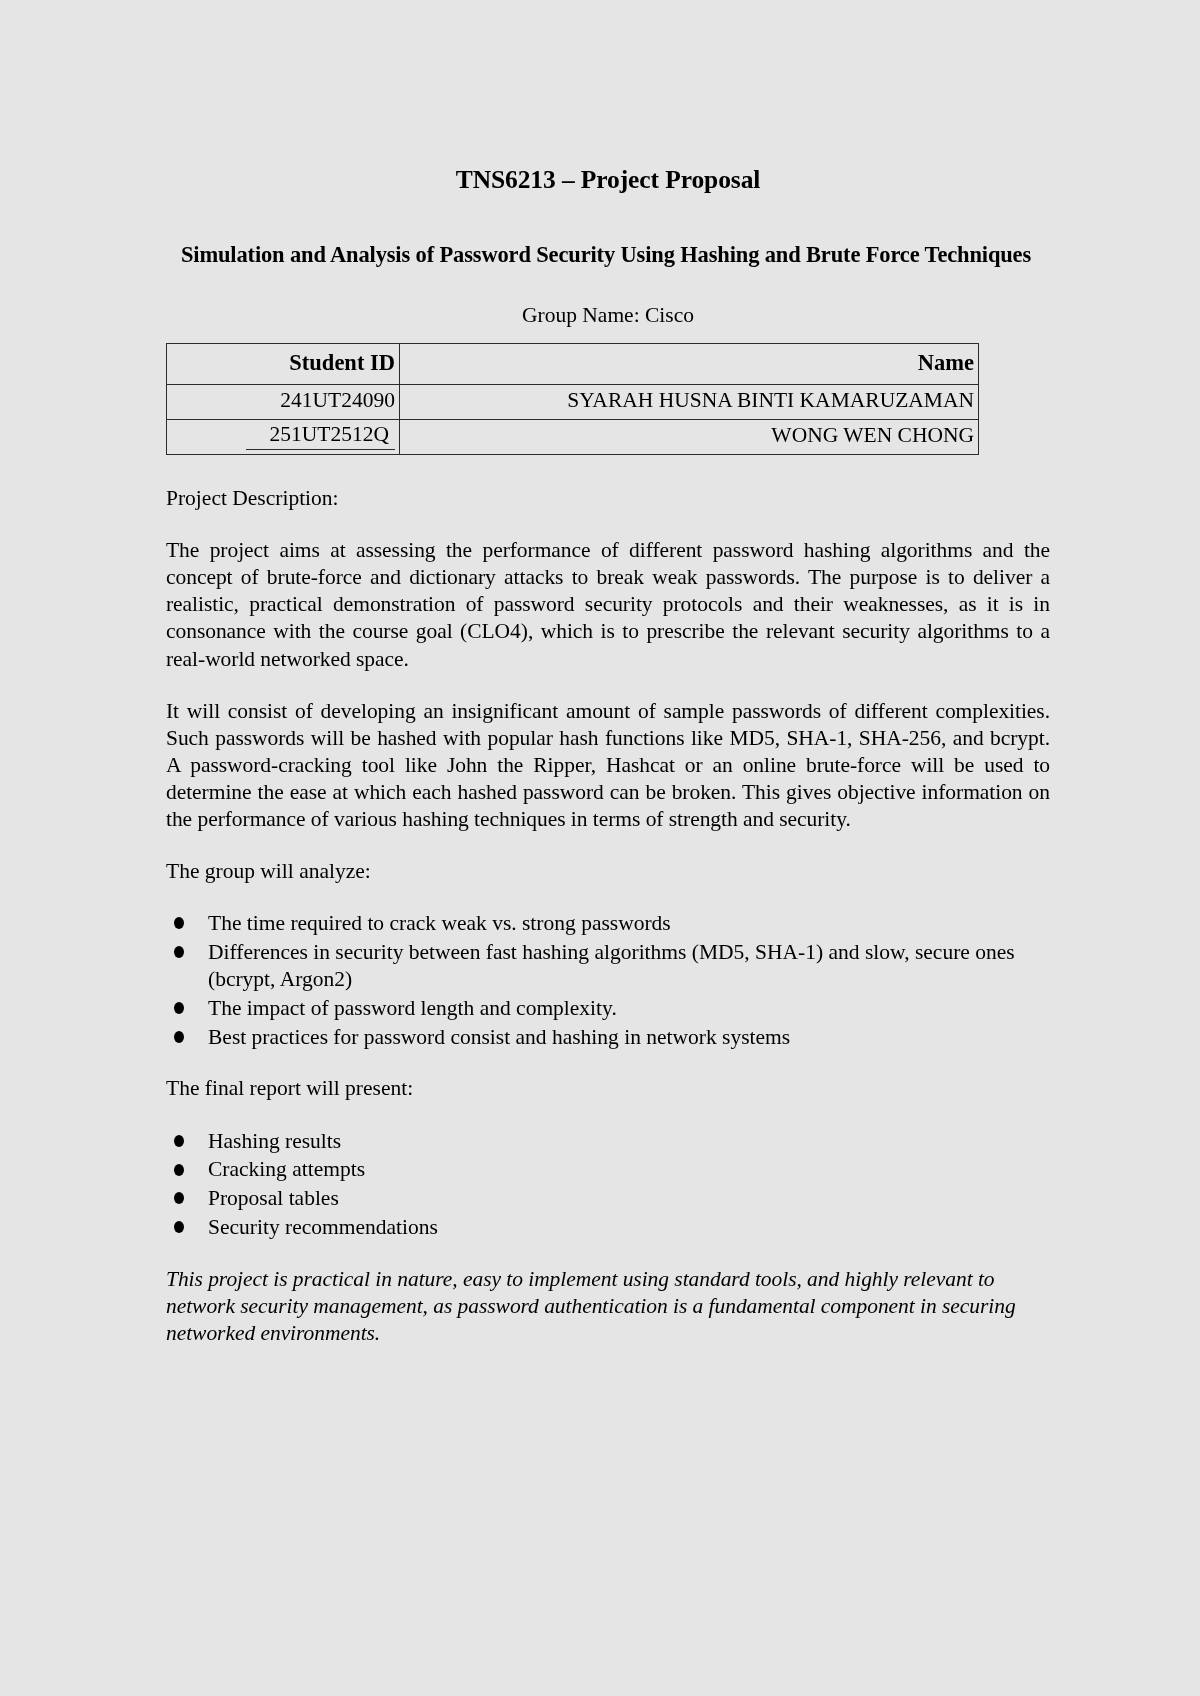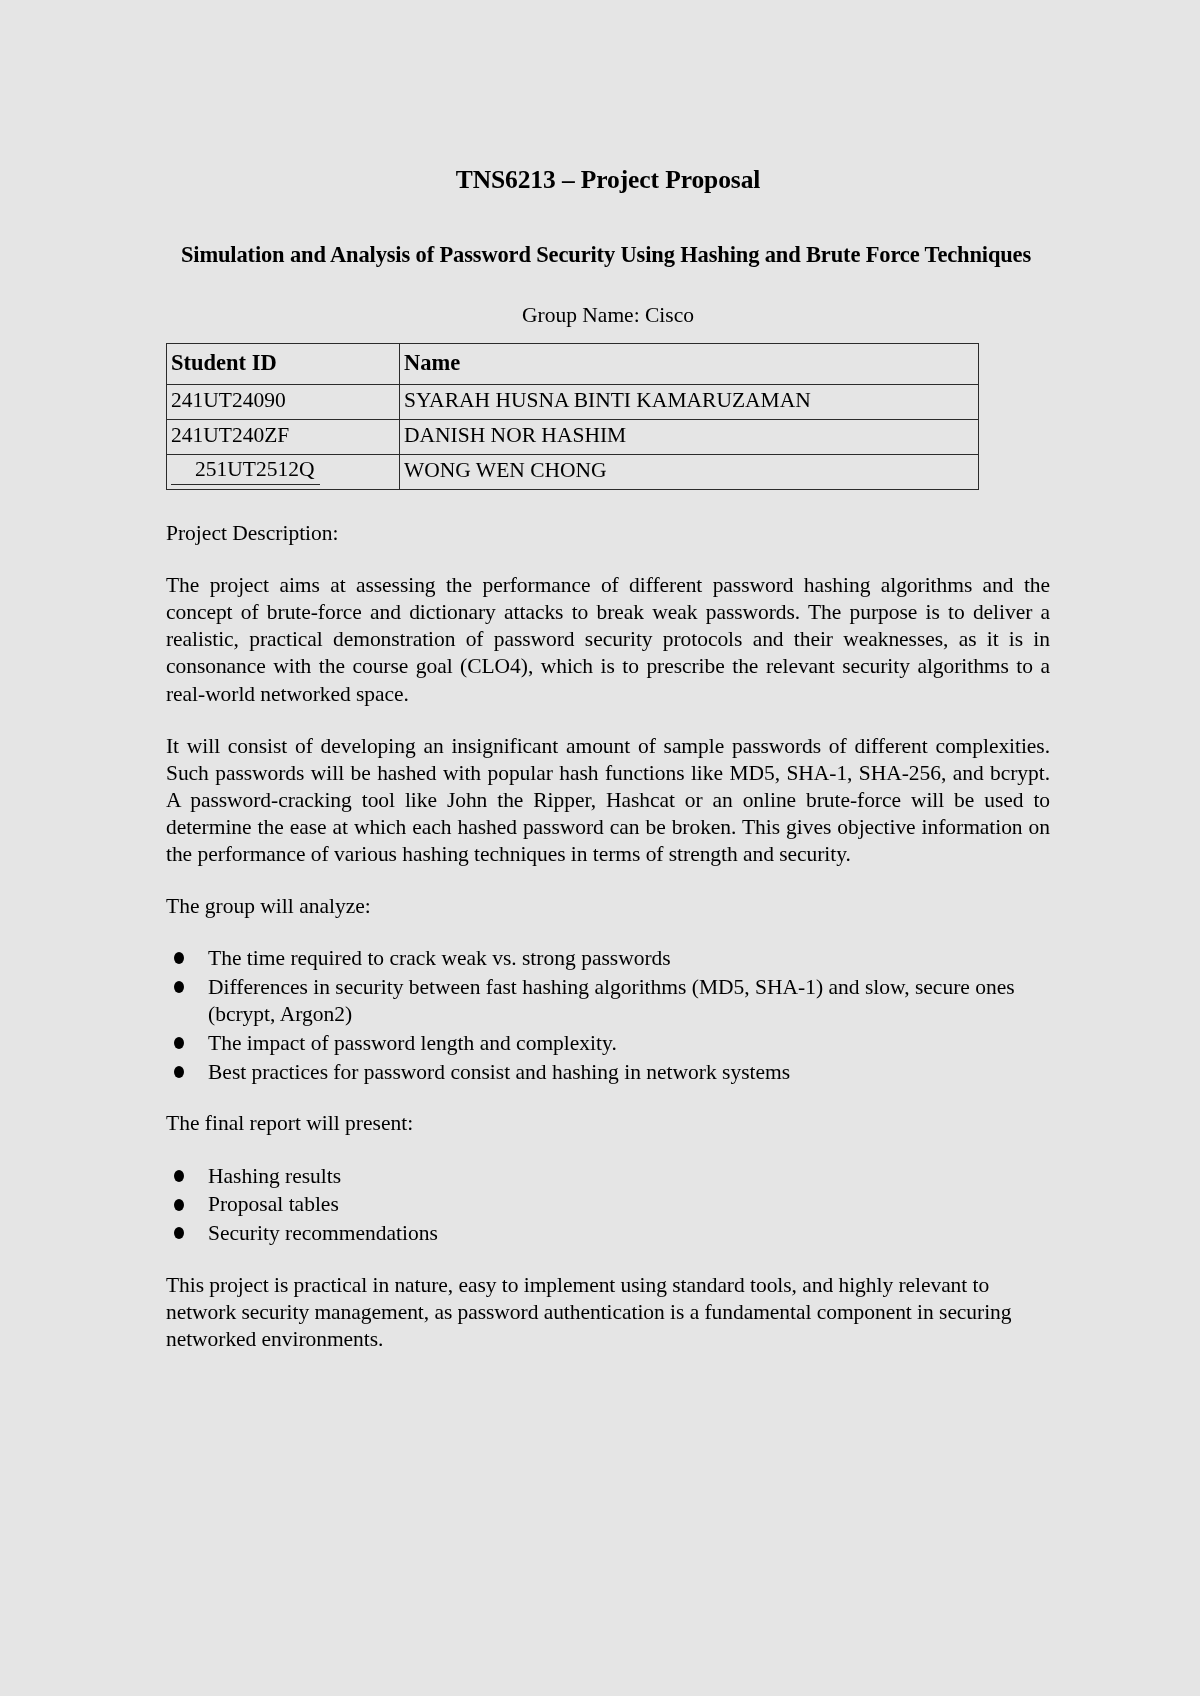--- a/index.html
+++ b/index.html
@@ -51,21 +51,21 @@
   
   .members-table {
     width: 794px;
     border-collapse: collapse;
     margin: 0 0 0 0;
     table-layout: fixed;
   }
   .members-table td, .members-table th {
     border: 1.4px solid #2b2b2b;
     padding: 2px 4px 4px 4px;
-    text-align: left;
+    text-align: right;
     vertical-align: middle;
     font-size: 21.5px;
     line-height: 1.18;
     font-weight: normal;
   }
   .members-table thead th {
     font-weight: bold;
     font-size: 22.5px;
     height: 34px;
   }
@@ -87,20 +87,21 @@
   p.para {
     font-size: 21.5px;
     line-height: 1.26;
     margin: 0 0 25px 0;
     text-align: justify;
     text-justify: inter-word;
     letter-spacing: -0.05px;
   }
   p.para.plain {
     text-align: left;
+    font-style: italic;
   }
   p.lead {
     font-size: 21.5px;
     line-height: 1.26;
     margin: 12px 0 25px 0;
     text-align: left;
   }
 
   
   ul.bullets {
@@ -149,24 +150,20 @@
         <th class="col-id">Student ID</th>
         <th class="col-name">Name</th>
       </tr>
     </thead>
     <tbody>
       <tr>
         <td>241UT24090</td>
         <td>SYARAH HUSNA BINTI KAMARUZAMAN</td>
       </tr>
       <tr>
-        <td>241UT240ZF</td>
-        <td>DANISH NOR HASHIM</td>
-      </tr>
-      <tr>
         <td>
           <span class="cell-underline">251UT2512Q</span>
         </td>
         <td>WONG WEN CHONG</td>
       </tr>
     </tbody>
   </table>
 
   <div class="body-block">
 
@@ -199,20 +196,24 @@
 
     <p class="lead">The final report will present:</p>
 
     <ul class="bullets">
       <li>
         <span class="dot"></span>
         <span>Hashing results</span>
       </li>
       <li>
         <span class="dot"></span>
+        <span>Cracking attempts</span>
+      </li>
+      <li>
+        <span class="dot"></span>
         <span>Proposal tables</span>
       </li>
       <li>
         <span class="dot"></span>
         <span>Security recommendations</span>
       </li>
     </ul>
 
     <p class="para plain closing">This project is practical in nature, easy to implement using standard tools, and highly relevant to network security management, as password authentication is a fundamental component in securing networked environments.</p>
 

